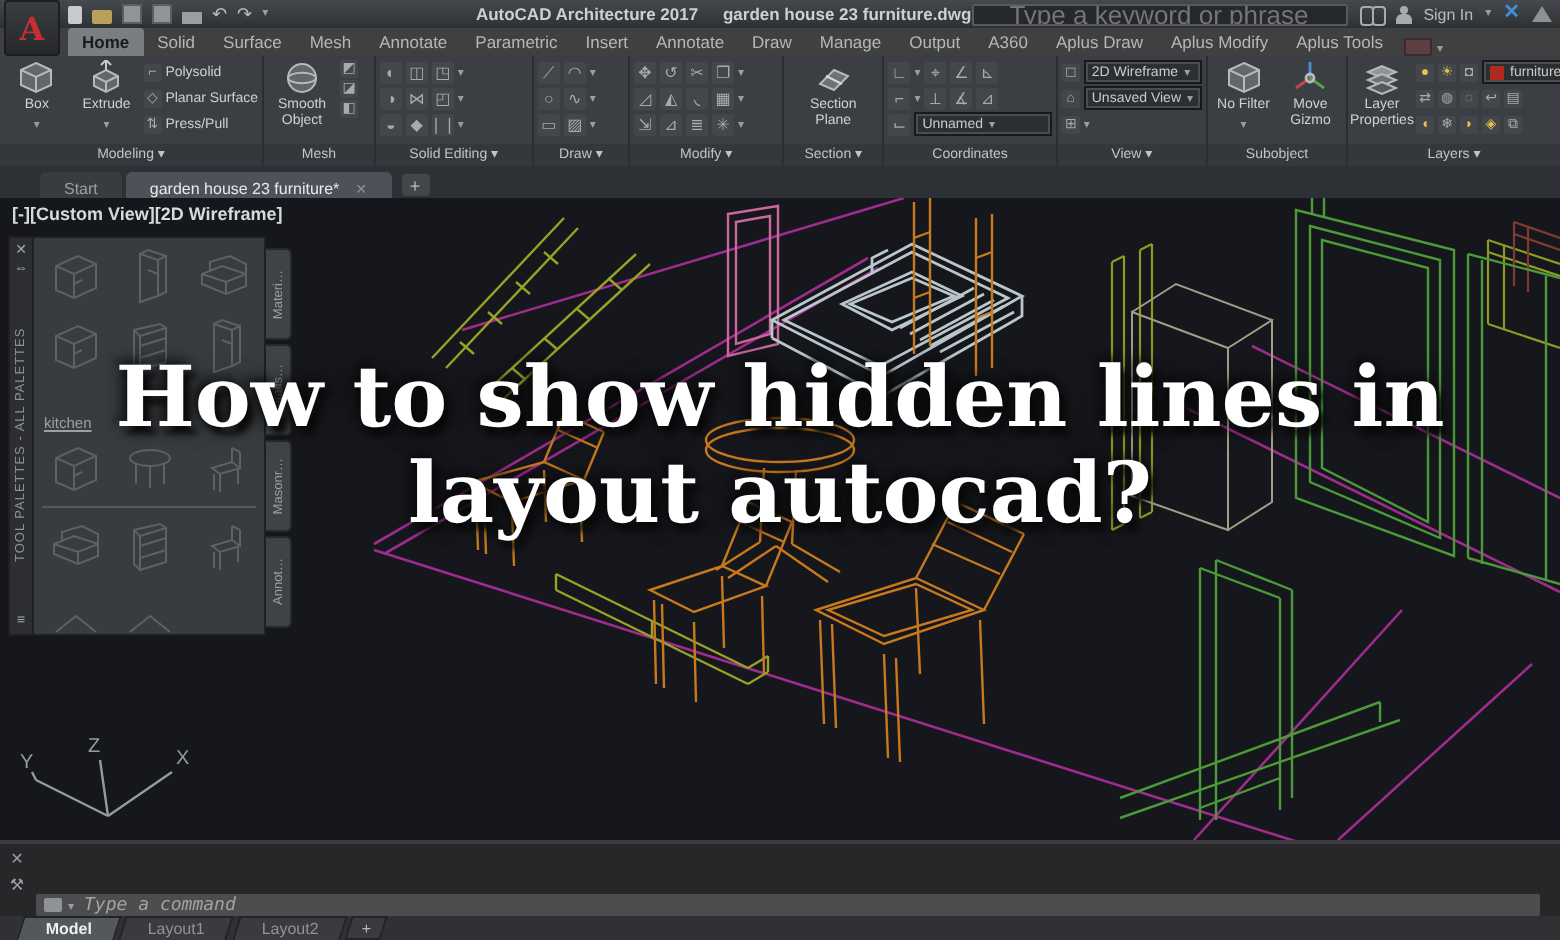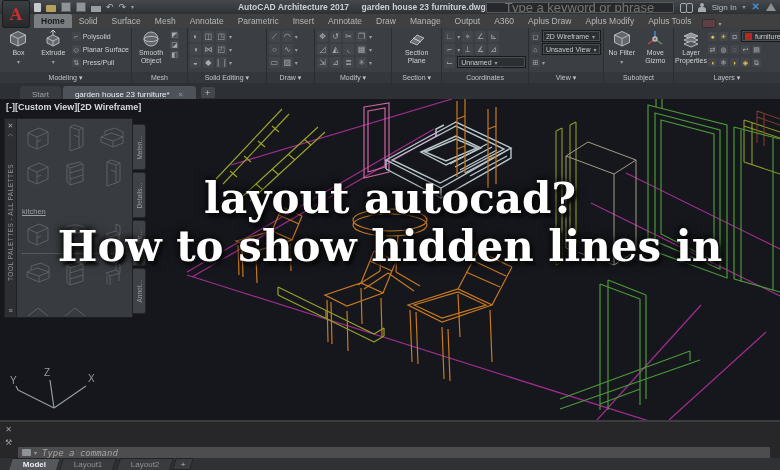--- a/index.html
+++ b/index.html
@@ -561,22 +561,22 @@
         <path d="M48,46 L44,18 M48,46 L80,24 M48,46 L12,28 M12,28 L10,24"></path>
       </g>
       <g fill="#949a9e" font-family="Liberation Sans,sans-serif" font-size="10">
         <text x="4" y="22">Y</text>
         <text x="38" y="14">Z</text>
         <text x="82" y="20">X</text>
       </g>
     </svg>
 
     <div class="overlay">
+      <div>How to show hidden lines in</div>
       <div>layout autocad?</div>
-      <div>How to show hidden lines in</div>
     </div>
 
     <div class="palette">
       <div class="pal-strip">
         <span class="pi">✕</span>
         <span class="pi">⇔</span>
         <div class="pal-vtitle">TOOL PALETTES - ALL PALETTES</div>
         <span class="pi">≡</span>
       </div>
       <div class="pal-body">

